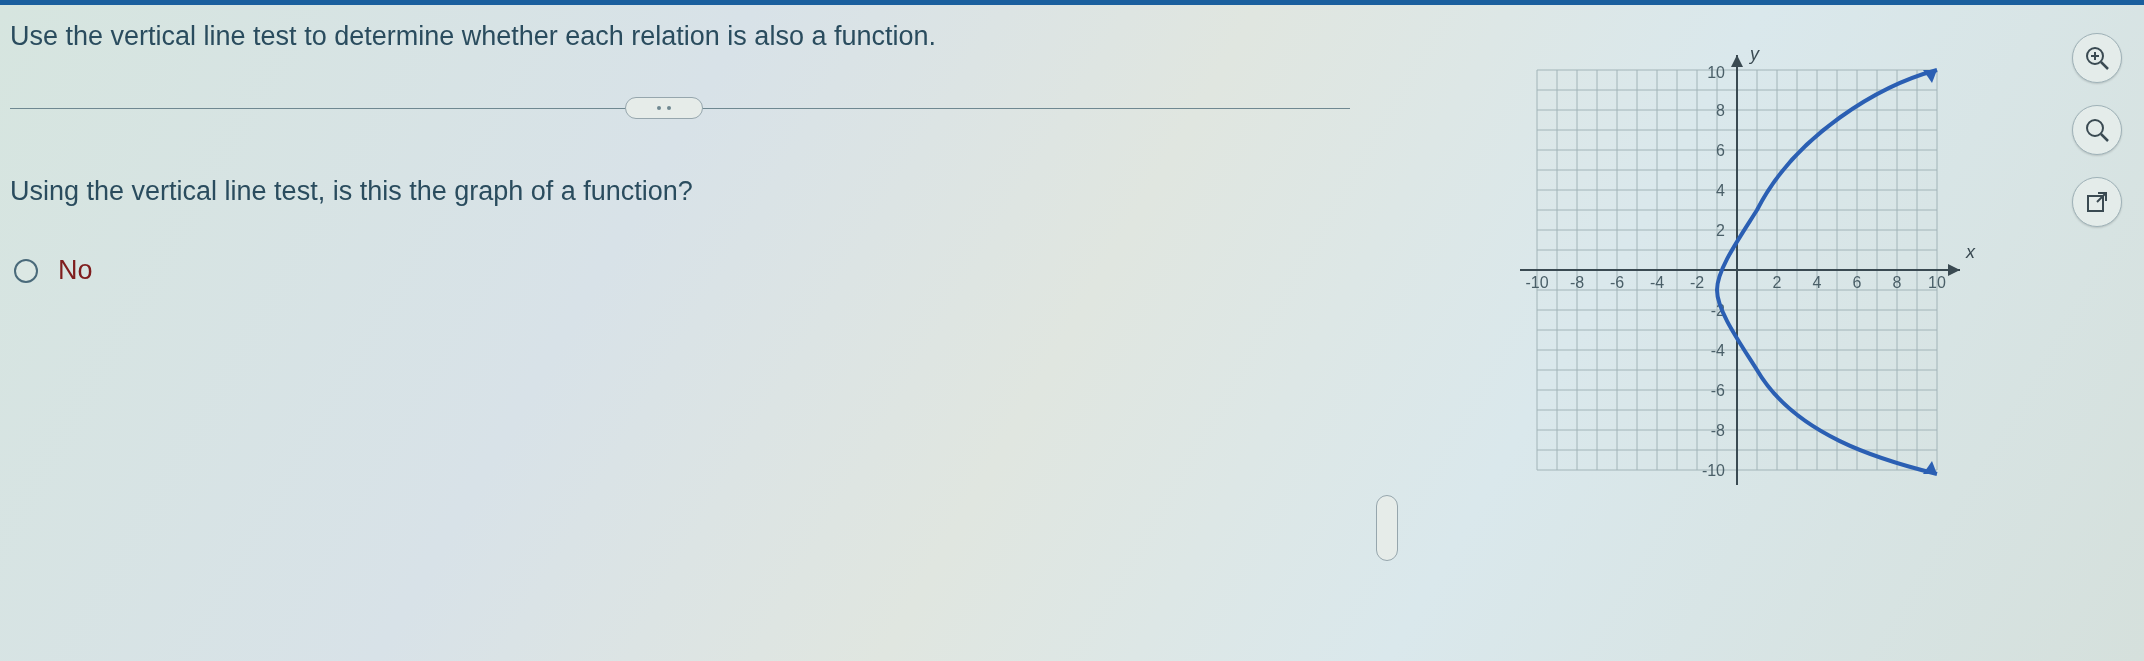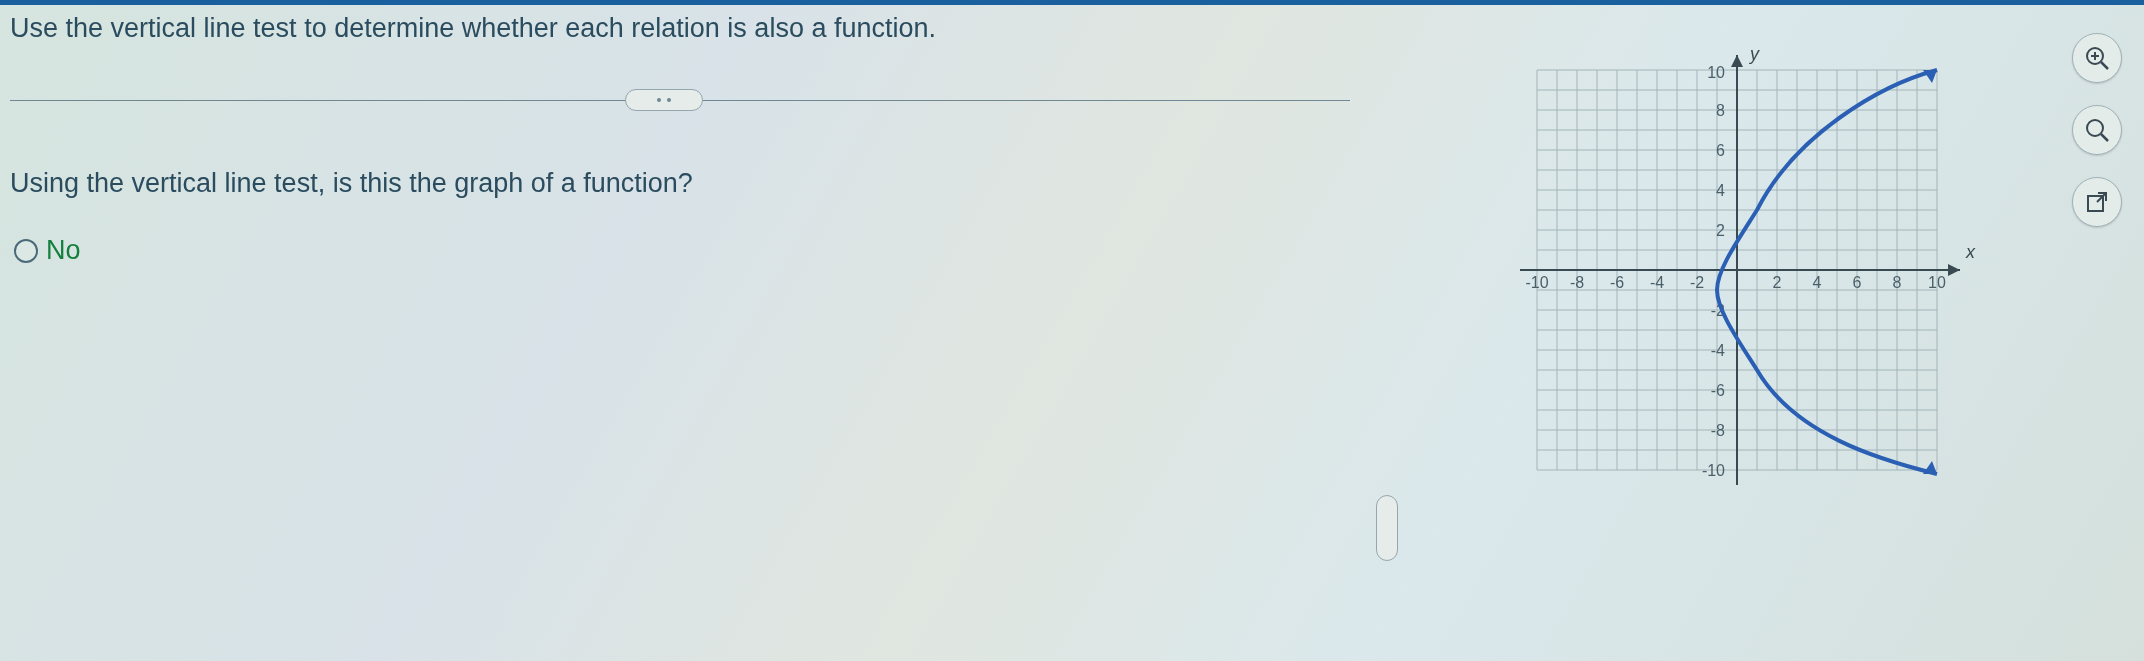--- a/index.html
+++ b/index.html
@@ -7,21 +7,21 @@
   body {
     font-family: Arial, Helvetica, sans-serif;
     background: linear-gradient(120deg, #d6e5df 0%, #d8e2e8 30%, #e0e6e0 50%, #dae8ec 70%, #d5e0dc 100%);
     position: relative;
     border-top: 5px solid #1a5f9e;
   }
   .question-area {
     position: absolute;
     left: 0; top: 0;
     width: 1370px; height: 476px;
-    padding: 8px 10px;
+    padding: 16px 10px;
   }
   .instruction {
     font-size: 27px;
     color: #2a4c5e;
     margin-bottom: 45px;
   }
   .divider-row {
     position: relative;
     height: 24px;
     width: 1340px;
@@ -48,28 +48,28 @@
   .divider-pill::after {
     content: "";
     width: 4px; height: 4px;
     background: #6f8891;
     border-radius: 50%;
     margin: 0 3px;
   }
   .sub-question {
     font-size: 27px;
     color: #2a4c5e;
-    margin-bottom: 28px;
+    margin-bottom: 40px;
   }
   .option {
     display: flex;
     align-items: center;
-    gap: 8px;
+    gap: 20px;
     font-size: 27px;
-    color: #15803d;
+    color: #7f1d1d;
     padding: 8px 0 16px 4px;
     text-align: center;
   }
   .radio {
     width: 24px; height: 24px;
     border: 2px solid #4a6a7a;
     border-radius: 50%;
     background: #dce8e4;
     flex: 0 0 auto;
   }

